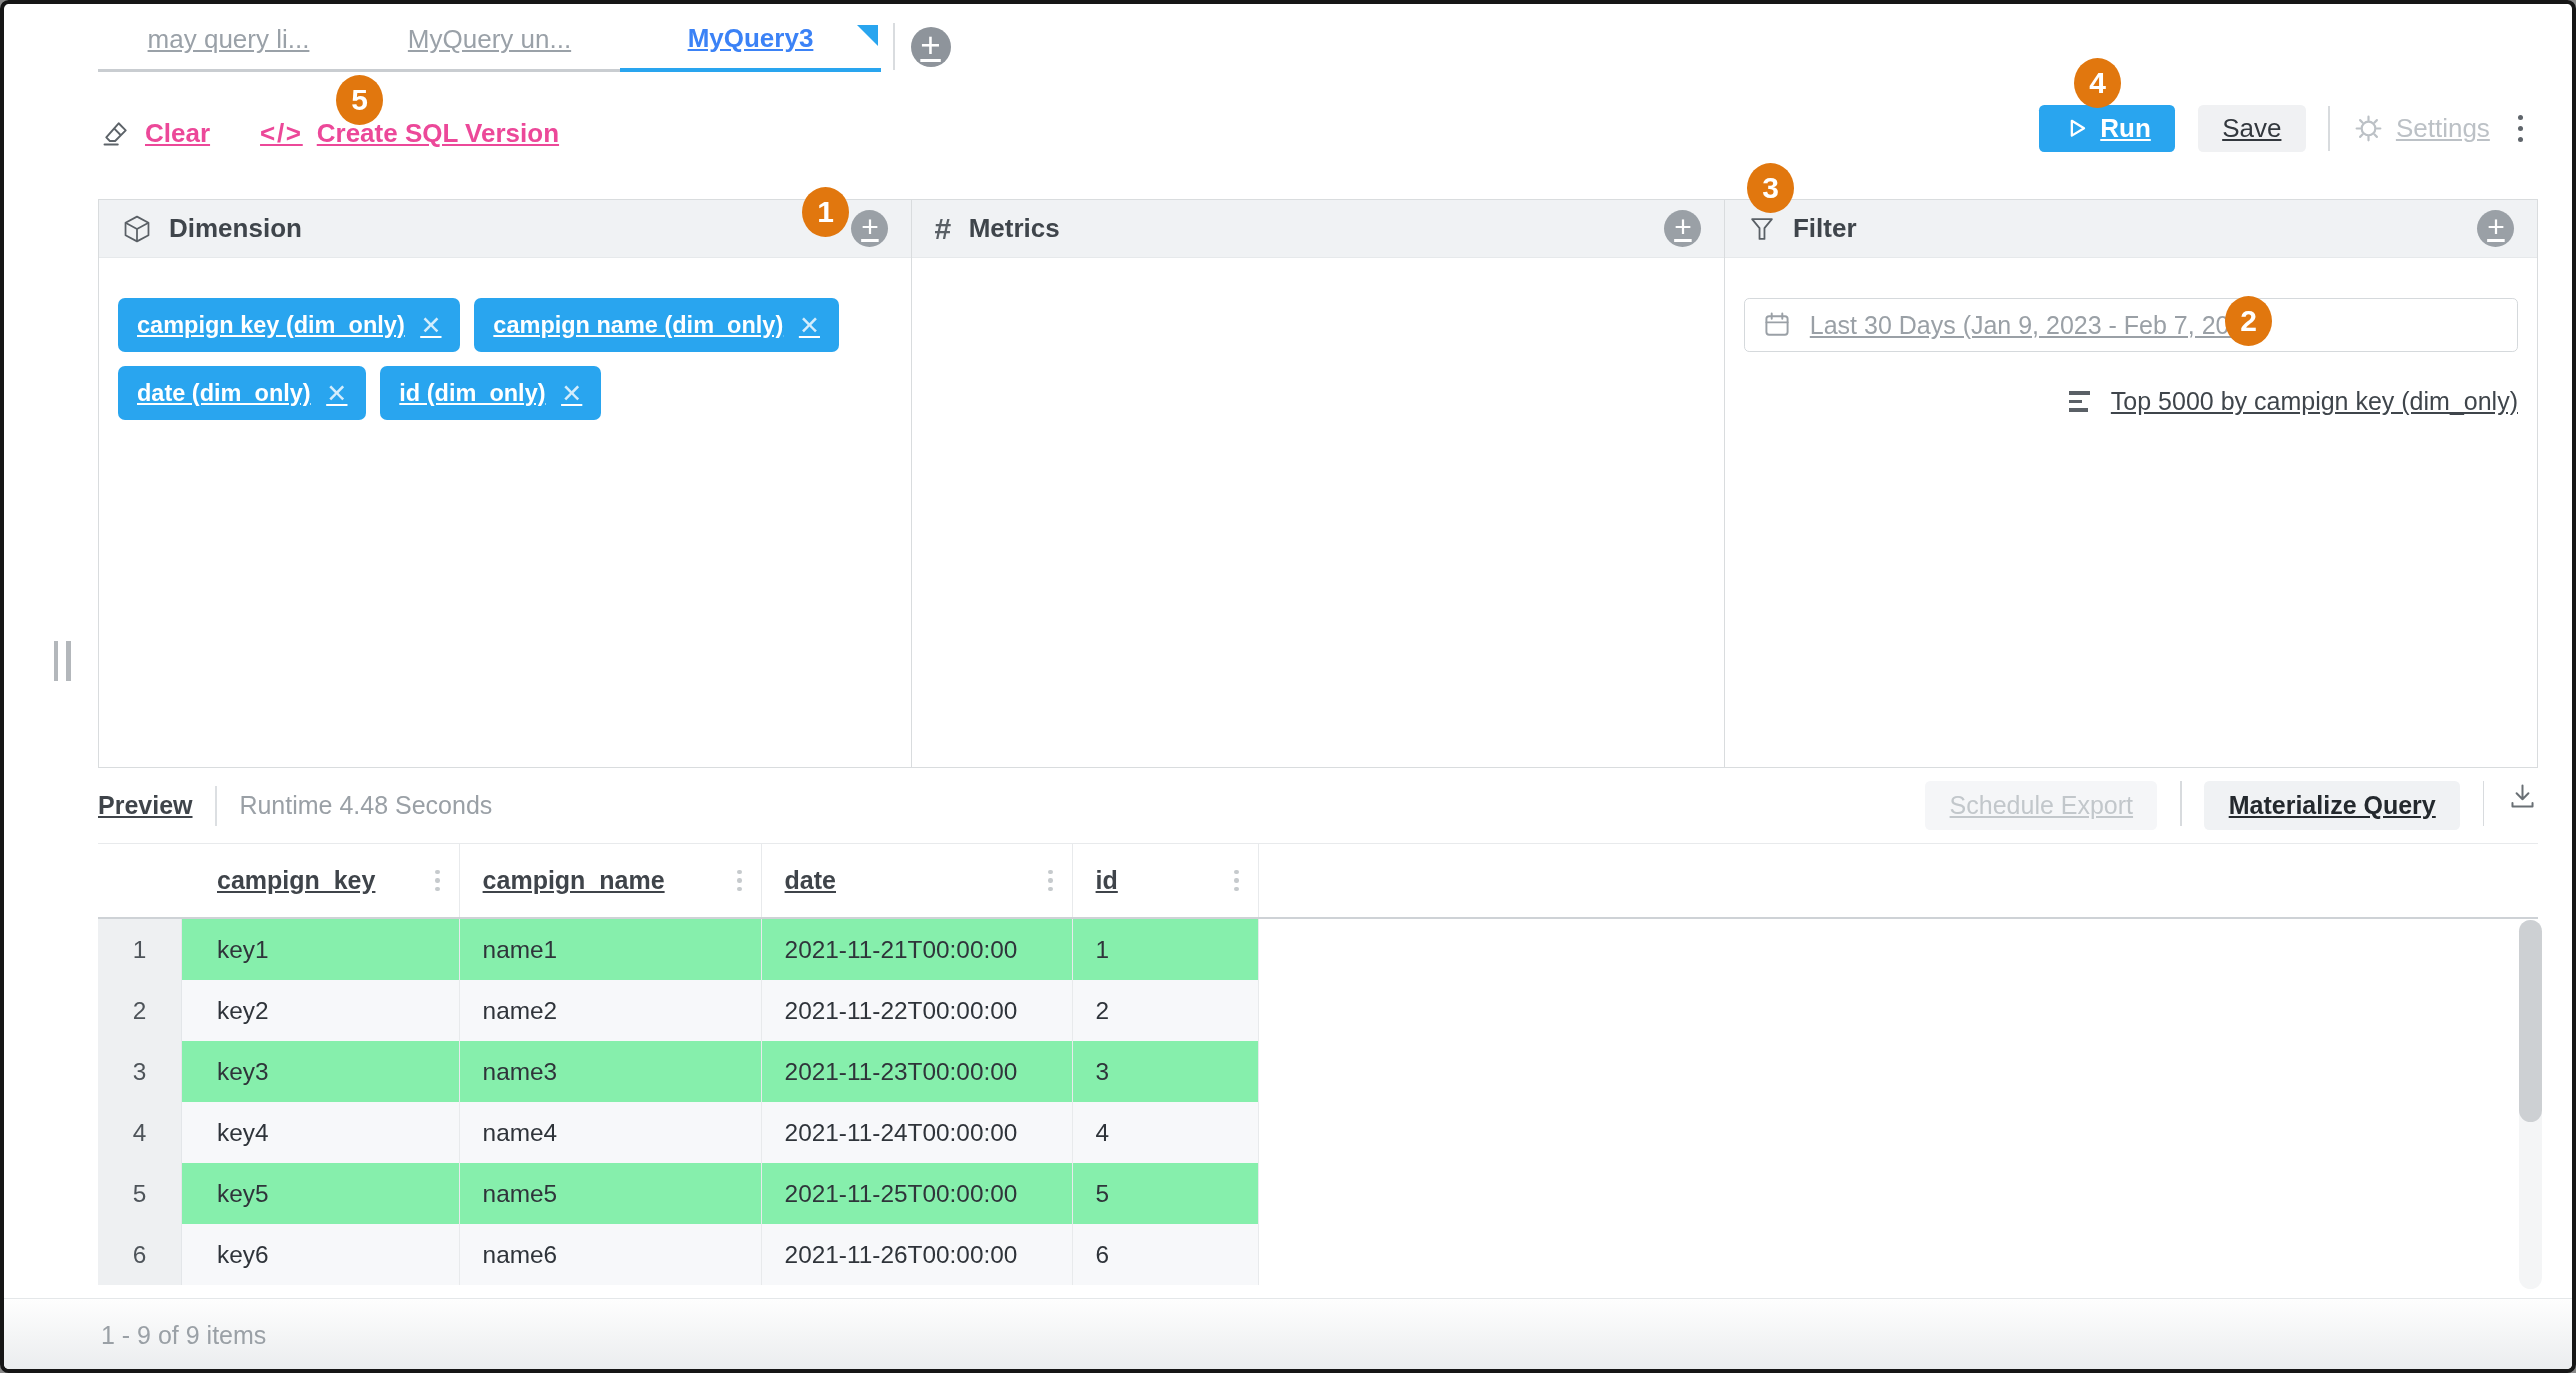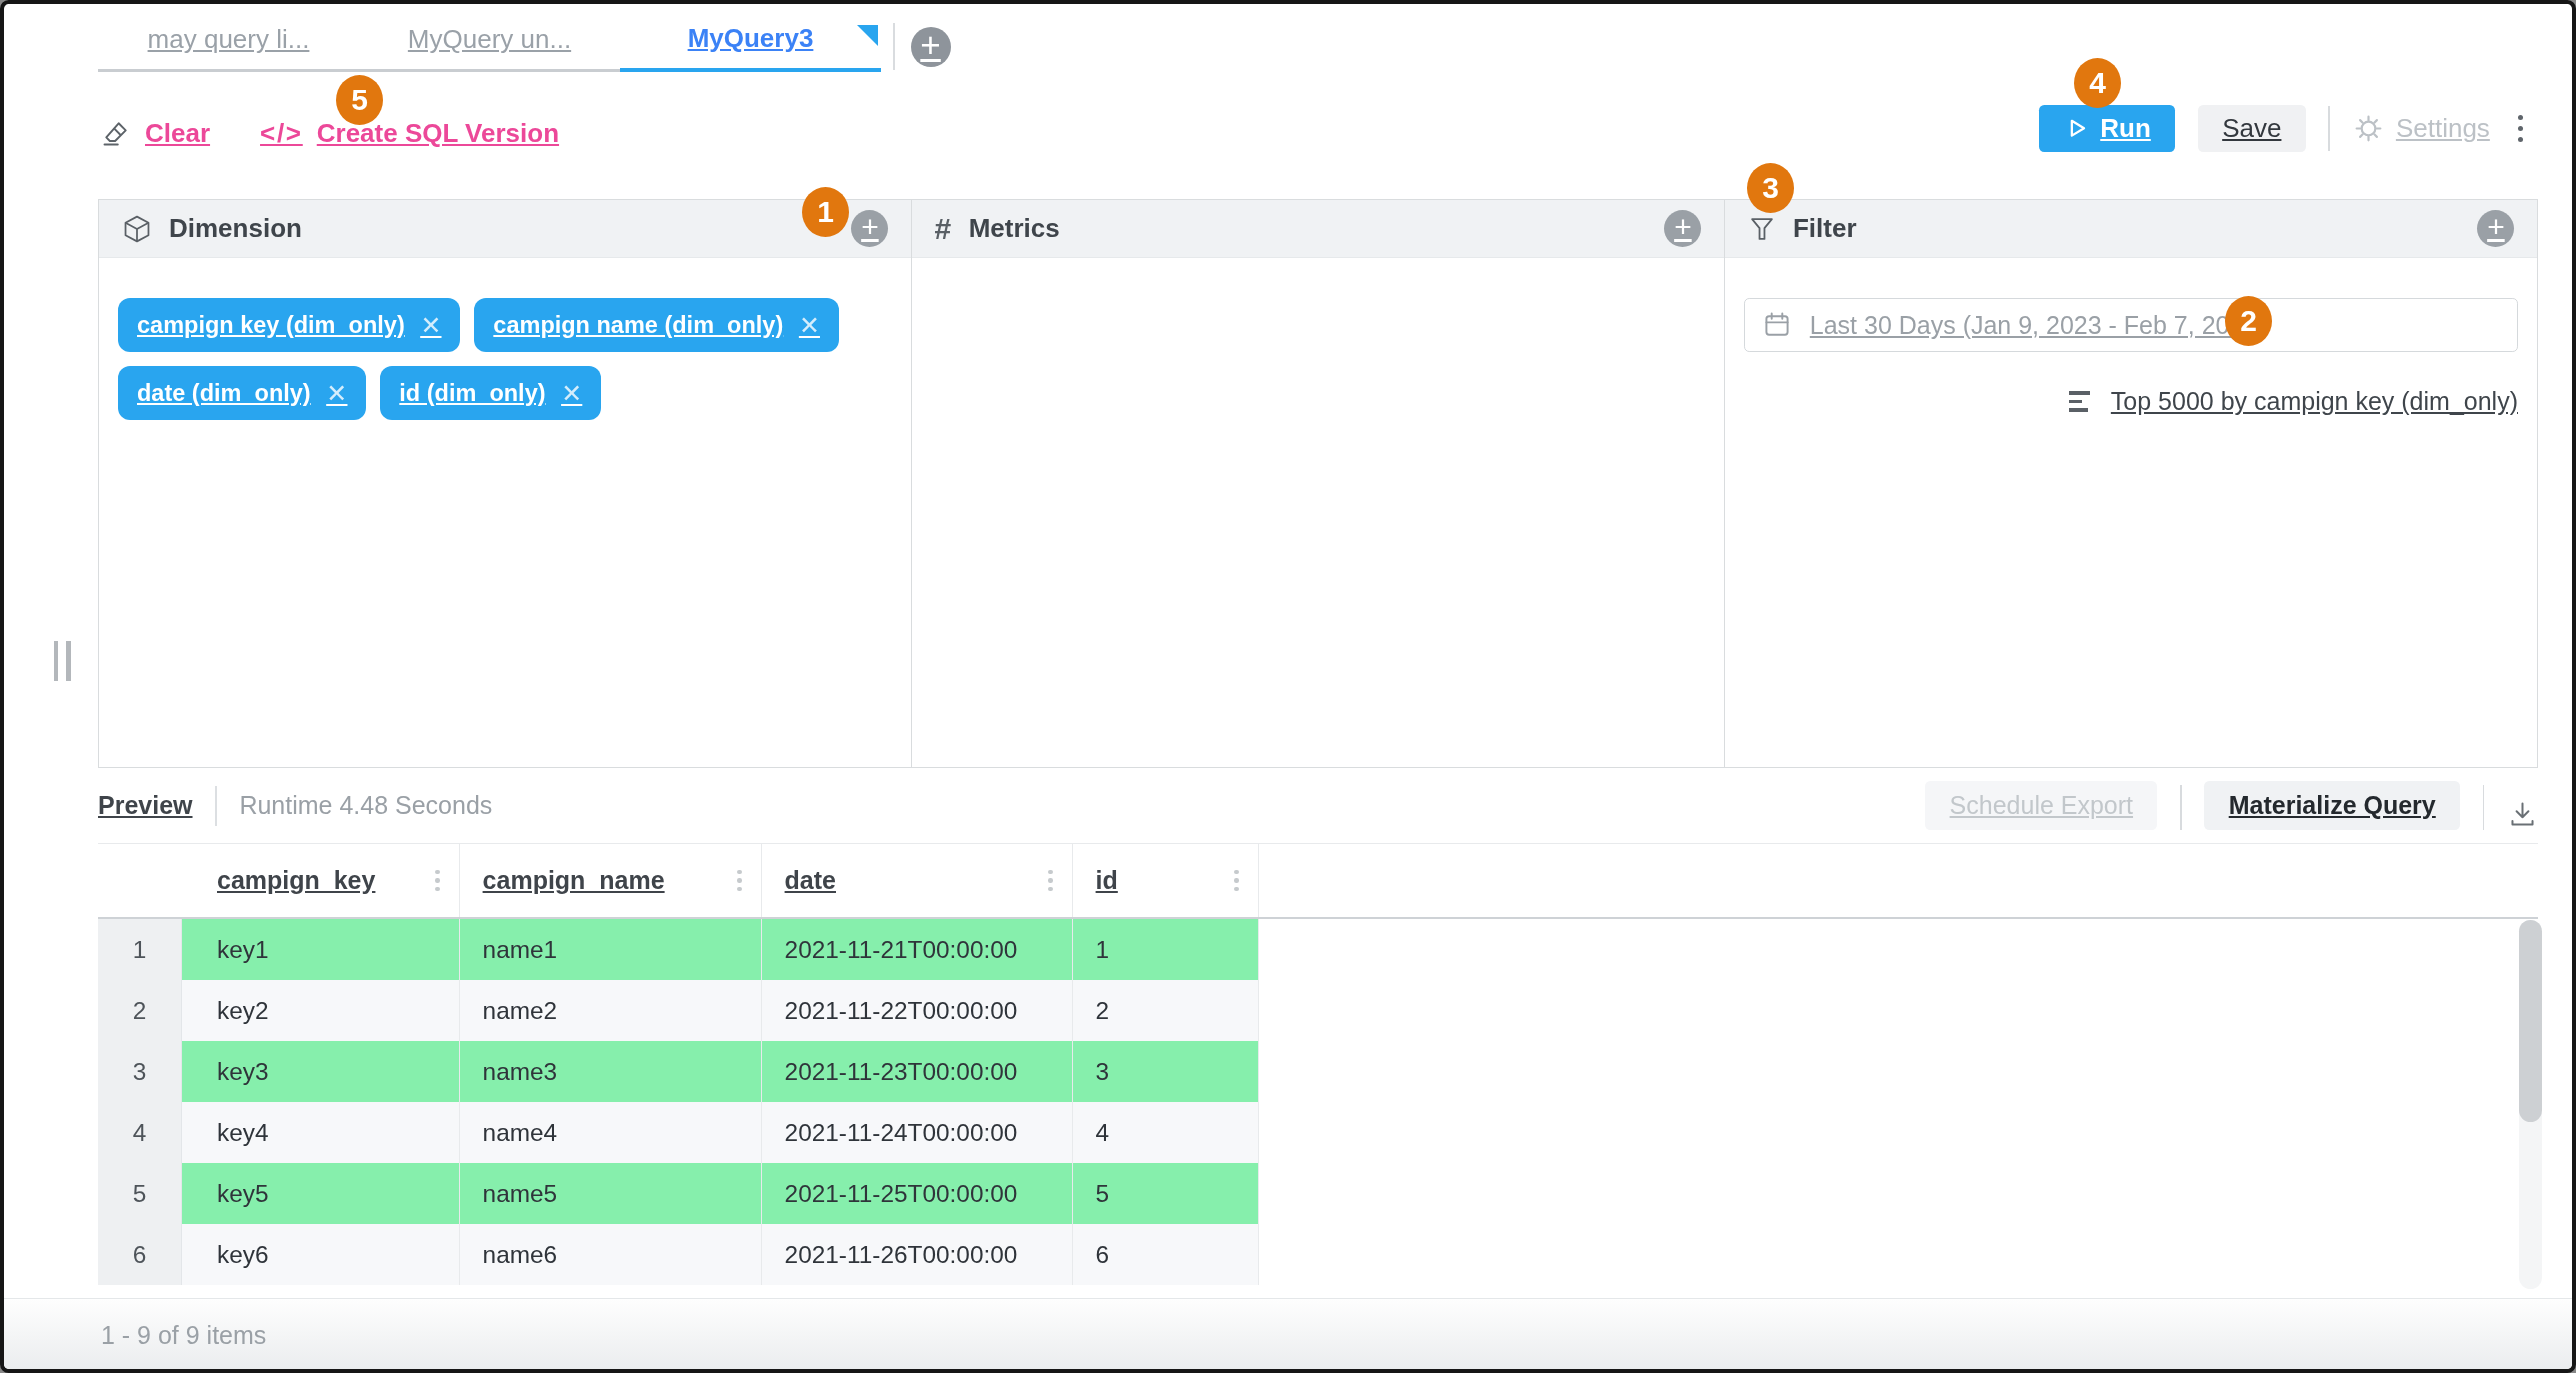--- a/index.html
+++ b/index.html
@@ -44,40 +44,40 @@
   .panel-header{height:57px;flex:0 0 57px;background:#f0f2f4;display:flex;align-items:center;
           gap:17.4px;padding:0 22.6px;border-bottom:0.9px solid #e6e9eb;}
   .panel-title{font-size:26px;font-weight:700;color:#3f454b;}
   .panel-add{margin-left:auto;width:37px;height:37px;border-radius:50%;background:#9aa0a6;color:#fff;
           font-size:30px;display:flex;align-items:center;justify-content:center;line-height:0;
           padding-bottom:2.6px;box-sizing:border-box;}
   .panel-body{flex:1;padding:40px 19px;}
   .hash-glyph{font-size:30px;font-weight:700;color:#5a6066;}
 
   .chips{display:flex;flex-wrap:wrap;gap:14px;}
-  .chip{background:#29a5ef;color:#fff;border-radius:12px;height:54px;padding:0 19px;
+  .chip{background:#29a5ef;color:#fff;border-radius:7px;height:54px;padding:0 19px;
         display:flex;align-items:center;gap:15.7px;font-size:23.5px;font-weight:700;}
   .chip-x{color:rgba(255,255,255,.8);font-size:25px;font-weight:400;}
 
   .daterange{height:54px;border:1.7px solid #d5d9dc;border-radius:5.2px;display:flex;align-items:center;
         gap:17.4px;padding:0 17.4px;color:#9aa0a6;font-size:25px;box-sizing:border-box;}
   .topn{margin:35px 0 0 8.7px;display:flex;align-items:center;gap:21px;color:#3f454b;font-size:25px;justify-content:flex-end;}
   .topn-icon{display:flex;flex-direction:column;gap:5.2px;}
   .topn-icon i{height:3.5px;background:#5a6066;display:block;}
   .topn-icon i:nth-child(1){width:21px;}
   .topn-icon i:nth-child(2){width:13px;}
   .topn-icon i:nth-child(3){width:19px;}
 
   
   .previewbar{position:absolute;left:94px;top:764px;width:2440px;height:75px;
         display:flex;align-items:center;}
   .preview-label{font-size:25px;font-weight:700;color:#3f444a;}
   .pv-div{width:1.7px;height:40px;background:#dcdfe2;margin:0 22.6px;}
   .runtime{font-size:25px;color:#9aa0a6;}
-  .pv-actions{margin-left:auto;display:flex;align-items:flex-end;gap:22.6px;}
+  .pv-actions{margin-left:auto;display:flex;align-items:flex-start;gap:22.6px;}
   .btn-schedule{background:#f5f6f8;color:#c2c7cb;height:49px;font-size:25px;}
   .btn-materialize{background:#f0f2f4;color:#24292e;height:49px;font-size:25px;font-weight:700;}
 
   
   .grid{position:absolute;left:94px;top:839px;width:2440px;height:455px;
         border-top:1.7px solid #e8eaec;overflow:hidden;background:#fff;box-sizing:border-box;}
   .grid-header{display:flex;height:75px;border-bottom:2.6px solid #ced2d6;box-sizing:border-box;background:#fff;}
   .gh-gutter{width:84px;flex:0 0 84px;}
   .gh-cols{display:flex;}
   .gh-cell{display:flex;align-items:center;font-size:25px;font-weight:700;color:#3f444a;

